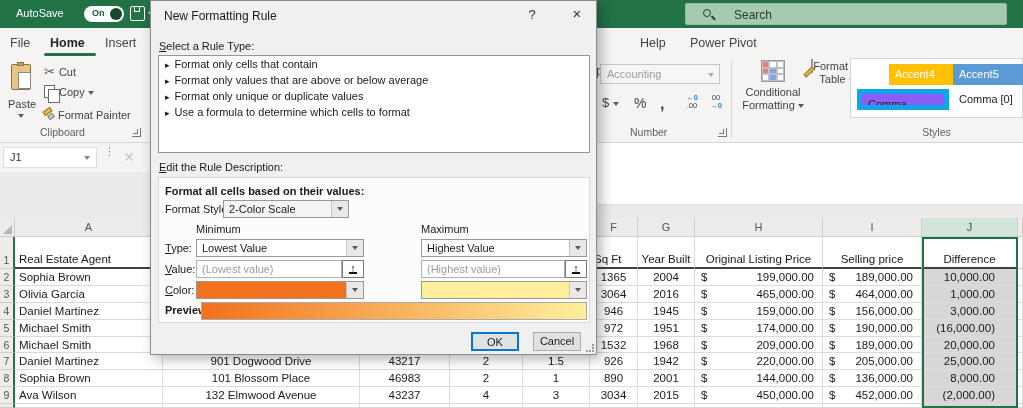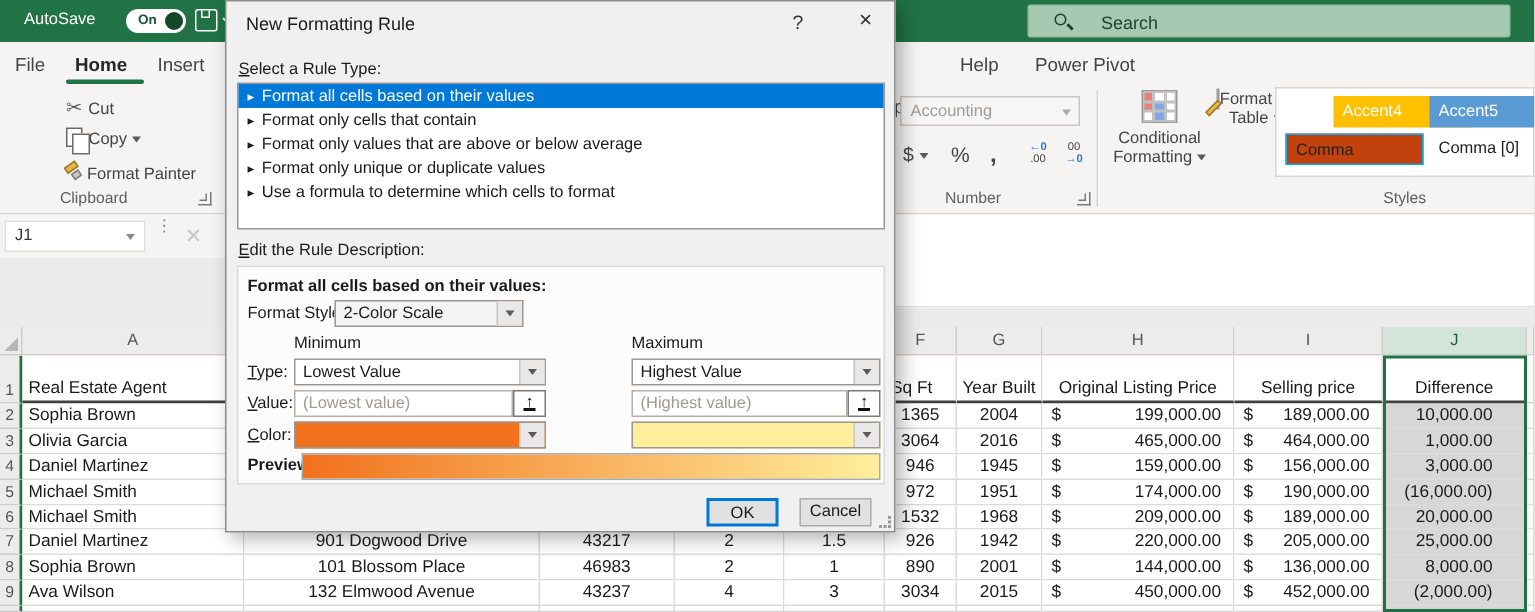--- a/index.html
+++ b/index.html
@@ -67,21 +67,21 @@
   .fat-grid .hdr { position:absolute; left:0; top:0; width:100%; height:5px; background:#5b9bd5; }
   .fat-grid .l1 { position:absolute; left:0; top:9px; width:100%; height:1px; background:#9ec3e6; }
   .fat-grid .l2 { position:absolute; left:0; top:14px; width:100%; height:1px; background:#9ec3e6; }
   .fat-grid .pen { position:absolute; right:-3px; bottom:-2px; width:12px; height:4px; background:#e9b64c; border:1px solid #9a7a2e; transform:rotate(-45deg); }
 
   
   #styles-panel { left:850px; top:30px; width:173px; height:60px; background:#fff; border:1px solid #d8d6d4; }
   .style-item { position:absolute; height:21px; font-size:11px; line-height:21px; padding-left:6px; cursor:pointer; white-space:nowrap; overflow:hidden; }
   #style-accent4 { left:6px; top:5px; width:92px; color:#fff; }
   #style-accent5 { left:102px; top:5px; width:70px; color:#fff; }
-  #style-comma { left:6px; top:30px; width:92px; background:#c2410c; border:1px solid #0ea5e9; color:#222; }
+  #style-comma { left:6px; top:30px; width:92px; background:#8b5cf6; border:5px solid #0ea5e9; color:#222; }
   #style-comma0 { left:102px; top:30px; width:70px; color:#222; }
 
   
   #fbar-left { left:0; top:143px; width:150px; height:29px; background:#f5f4f2; }
   #name-box { position:absolute; left:3px; top:4px; width:94px; height:21px; background:#fff; border:1px solid #e1dfdd; font-size:11px; color:#333; line-height:19px; padding-left:6px; cursor:pointer; }
   #name-box .caret { position:absolute; right:6px; top:8px; border-top-color:#8a8886; }
   #fbar-dots { position:absolute; left:104px; top:5px; color:#8a8886; font-size:11px; letter-spacing:0; line-height:6px; }
   #fbar-x { position:absolute; left:118px; top:3px; width:22px; height:22px; color:#c8c6c4; font-size:14px; text-align:center; line-height:22px; cursor:pointer; }
   #fbar-input { left:597px; top:143px; width:426px; height:62px; background:#fff; border-bottom:1px solid #e3e1df; cursor:text; }
   #band-left { left:0; top:172px; width:150px; height:46px; background:#ecebe9; }
@@ -159,20 +159,28 @@
 
   <div id="ribbon" class="abs">
     <div class="tab" style="left:10px;">File</div>
     <div class="tab" id="tab-home" style="left:50px;">Home</div>
     <div class="tab" style="left:105px;">Insert</div>
     <div class="tab" style="left:596px;margin-top:28px;">per</div>
     <div class="tab" style="left:640px;">Help</div>
     <div class="tab" style="left:690px;">Power Pivot</div>
     <div id="home-underline" class="abs"></div>
 
+    <div id="paste-btn" class="abs">
+      <span id="clipboard-icon">
+          <span class="clip"></span>
+          <span class="page"></span>
+        </span>
+      <span id="paste-label">Paste</span>
+      <span id="paste-caret" class="caret"></span>
+    </div>
     <div id="cut-btn"><span id="cut-icon">✂</span><span>Cut</span></div>
     <div id="copy-btn"><span id="copy-icon"></span><span>Copy</span> <span class="caret"></span></div>
     <div id="fp-btn"><span id="fp-icon"><span class="handle"></span><span class="tip"></span></span><span>Format Painter</span></div>
     <div class="grp-label abs" style="left:40px; top:98px;">Clipboard</div>
     <div class="launcher abs" style="left:132px; top:100px;"></div>
 
     <div id="accounting-combo" class="abs"><span>Accounting</span><span class="caret"></span></div>
     <div id="dollar-btn" class="num-btn"><span>$</span> <span class="caret"></span></div>
     <div id="percent-btn" class="num-btn"><span>%</span></div>
     <div id="comma-btn" class="num-btn"><span>,</span></div>
@@ -426,21 +434,20 @@
     </div>
   <div id="sel-overlay" class="abs"></div>
 
   <div id="dialog" class="abs">
     <div id="dlg-title">New Formatting Rule</div>
     <div id="dlg-help">?</div>
     <div id="dlg-close">×</div>
 
     <div class="dlg-label ul1" style="left:8px; top:39px;">Select a Rule Type:</div>
     <div id="rule-list">
-      <div class="rule-item sel">Format all cells based on their values</div>
       <div class="rule-item">Format only cells that contain</div>
       <div class="rule-item">Format only values that are above or below average</div>
       <div class="rule-item">Format only unique or duplicate values</div>
       <div class="rule-item">Use a formula to determine which cells to format</div>
     </div>
 
     <div class="dlg-label ul1" style="left:8px; top:160px;">Edit the Rule Description:</div>
     <div id="group-box"></div>
 
     <div class="dlg-label bold" style="left:14px; top:184px;">Format all cells based on their values:</div>

